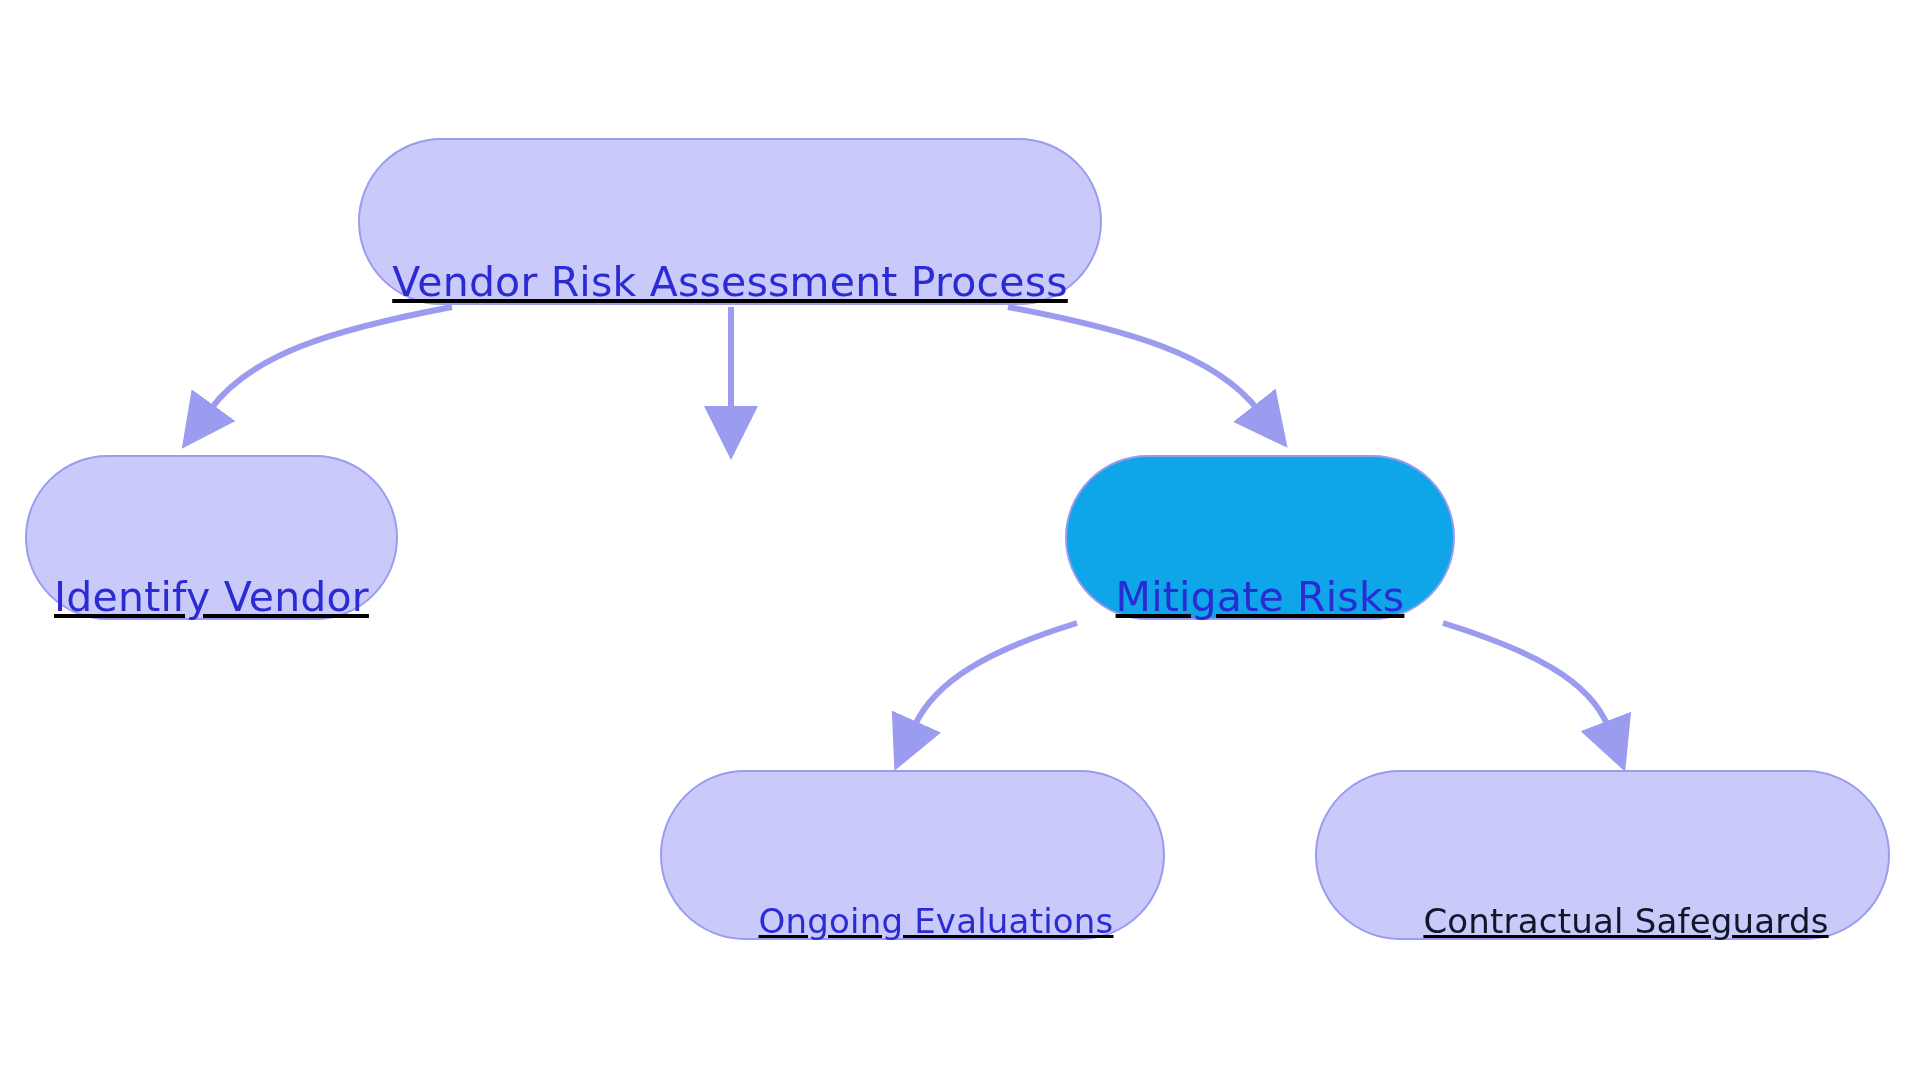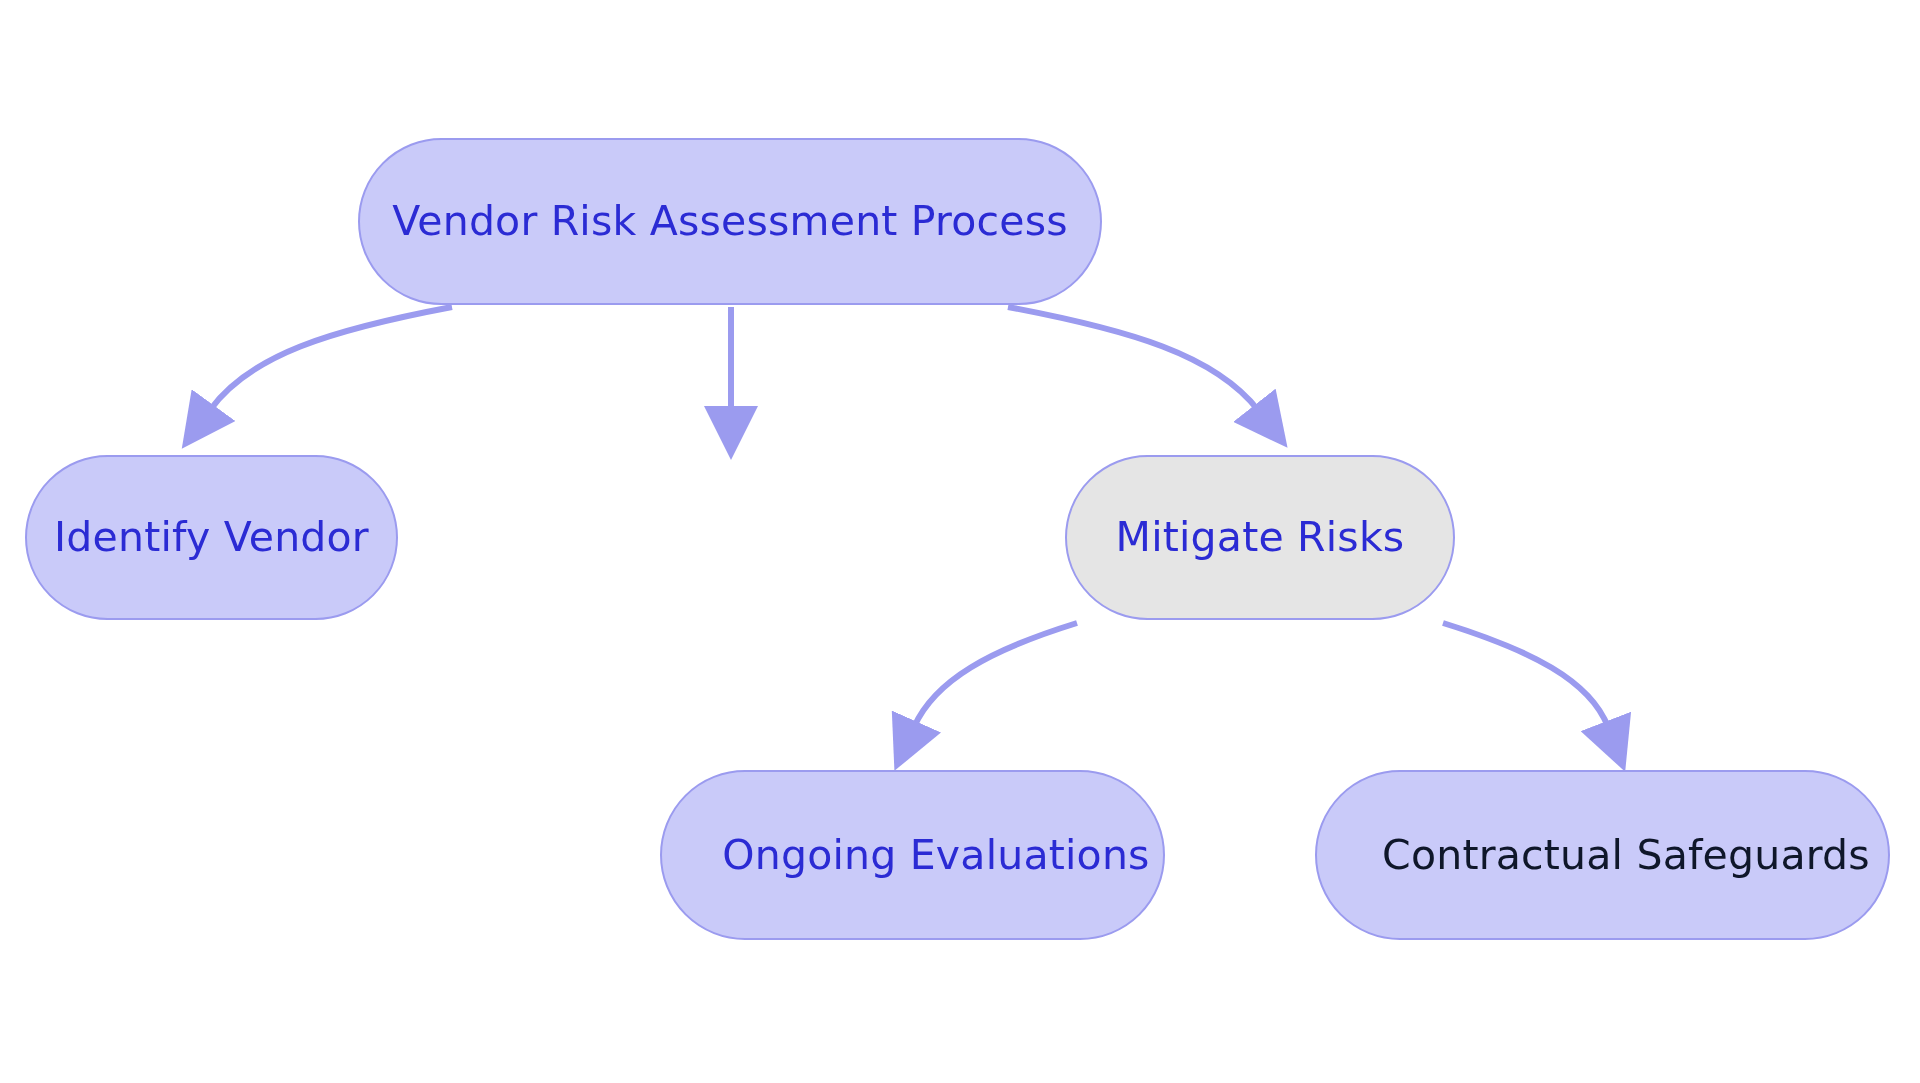--- a/index.html
+++ b/index.html
@@ -25,27 +25,28 @@
     left: 0;
     top: 0;
     width: 1920px;
     height: 1083px;
     pointer-events: none;
   }
   .flow-node {
     position: absolute;
     box-sizing: border-box;
     display: flex;
-    align-items: center;
+    align-items: flex-end;
     justify-content: center;
     background: #c9caf9;
     border: 2px solid #9b9bef;
     border-radius: 999px;
     text-align: center;
     z-index: 2;
+    text-decoration: underline;
   }
   .flow-node .node-label {
     display: block;
     color: #2b2bd4;
     font-family: "DejaVu Sans", "Liberation Sans", sans-serif;
     font-weight: 400;
     letter-spacing: 0.2px;
     white-space: nowrap;
     line-height: 1;
   }
@@ -88,21 +89,21 @@
     width: 505px;
     height: 170px;
   }
   #node-contractual {
     left: 1315px;
     top: 770px;
     width: 575px;
     height: 170px;
   }
   #node-ongoing .node-label,
-  #node-contractual .node-label { font-size: 41px; margin-left: 47px; }
+  #node-contractual .node-label { font-size: 34px; margin-left: 47px; }
 </style>
 </head>
 <body>
 
 <div id="flowchart-canvas" style="background: rgb(255, 255, 255);">
 
   <svg id="edge-layer" viewBox="0 0 1920 1083" width="1920" height="1083" xmlns="http://www.w3.org/2000/svg">
     <defs>
       <marker id="arrowhead" markerWidth="10" markerHeight="9" refX="1.0" refY="4.5" orient="auto" markerUnits="strokeWidth">
         <path d="M 0 0 L 9 4.5 L 0 9 z" fill="#9b9bef"></path>
@@ -122,21 +123,21 @@
 
   <div class="flow-node" id="node-root" style="background: rgb(201, 202, 249); border-color: rgb(155, 155, 239);">
     <span class="node-label" style="color: rgb(43, 43, 212);">Vendor Risk Assessment Process</span>
   </div>
 
   <div class="flow-node" id="node-identify" style="background: rgb(201, 202, 249); border-color: rgb(155, 155, 239);">
     <span class="node-label" style="color: rgb(43, 43, 212);">Identify Vendor</span>
   </div>
 
 
-  <div class="flow-node" id="node-mitigate" style="background: #e5e5e5; border-color: rgb(155, 155, 239);">
+  <div class="flow-node" id="node-mitigate" style="background: #0ea5e9; border-color: rgb(155, 155, 239);">
     <span class="node-label" style="color: rgb(43, 43, 212);">Mitigate Risks</span>
   </div>
 
   <div class="flow-node" id="node-ongoing" style="background: rgb(201, 202, 249); border-color: rgb(155, 155, 239);">
     <span class="node-label" style="color: rgb(43, 43, 212);">Ongoing Evaluations</span>
   </div>
 
   <div class="flow-node" id="node-contractual" style="background: rgb(201, 202, 249); border-color: rgb(155, 155, 239);">
     <span class="node-label" style="color: #0f172a;">Contractual Safeguards</span>
   </div>

